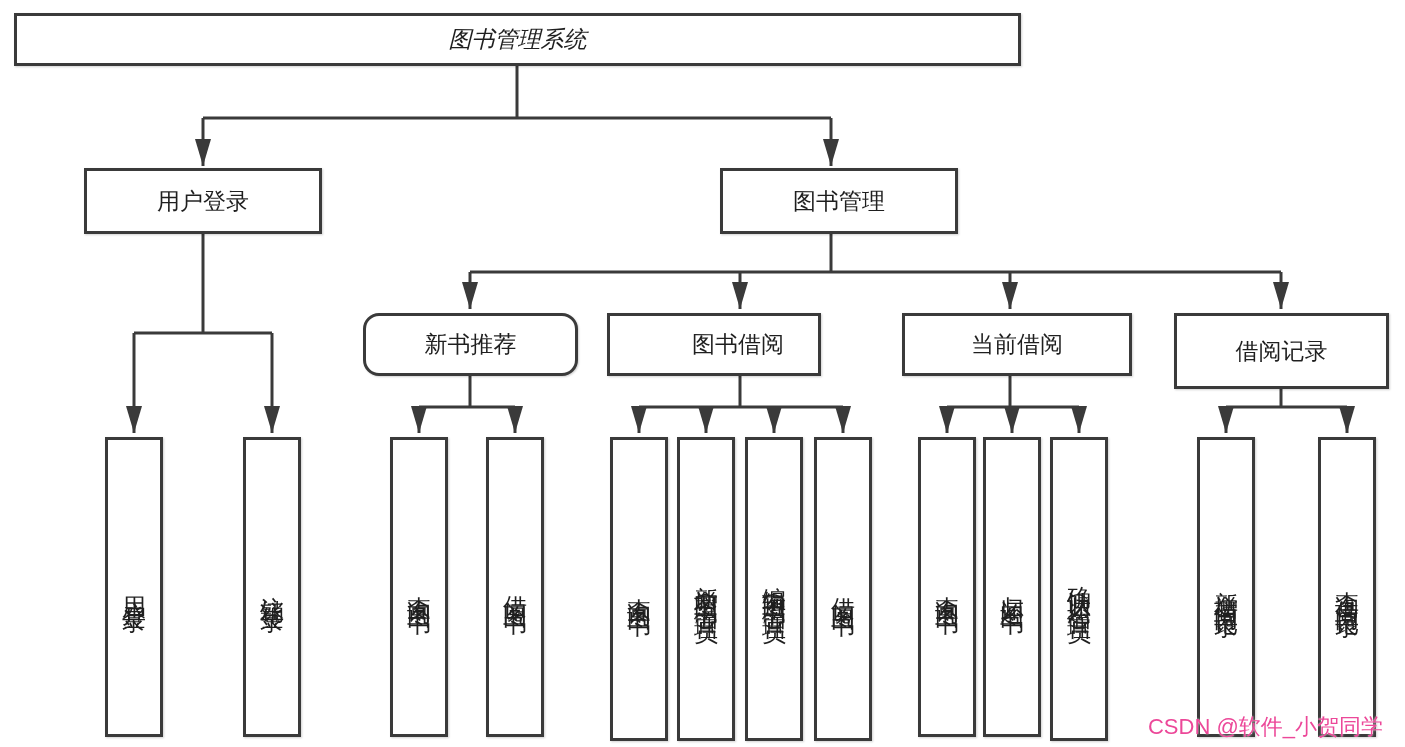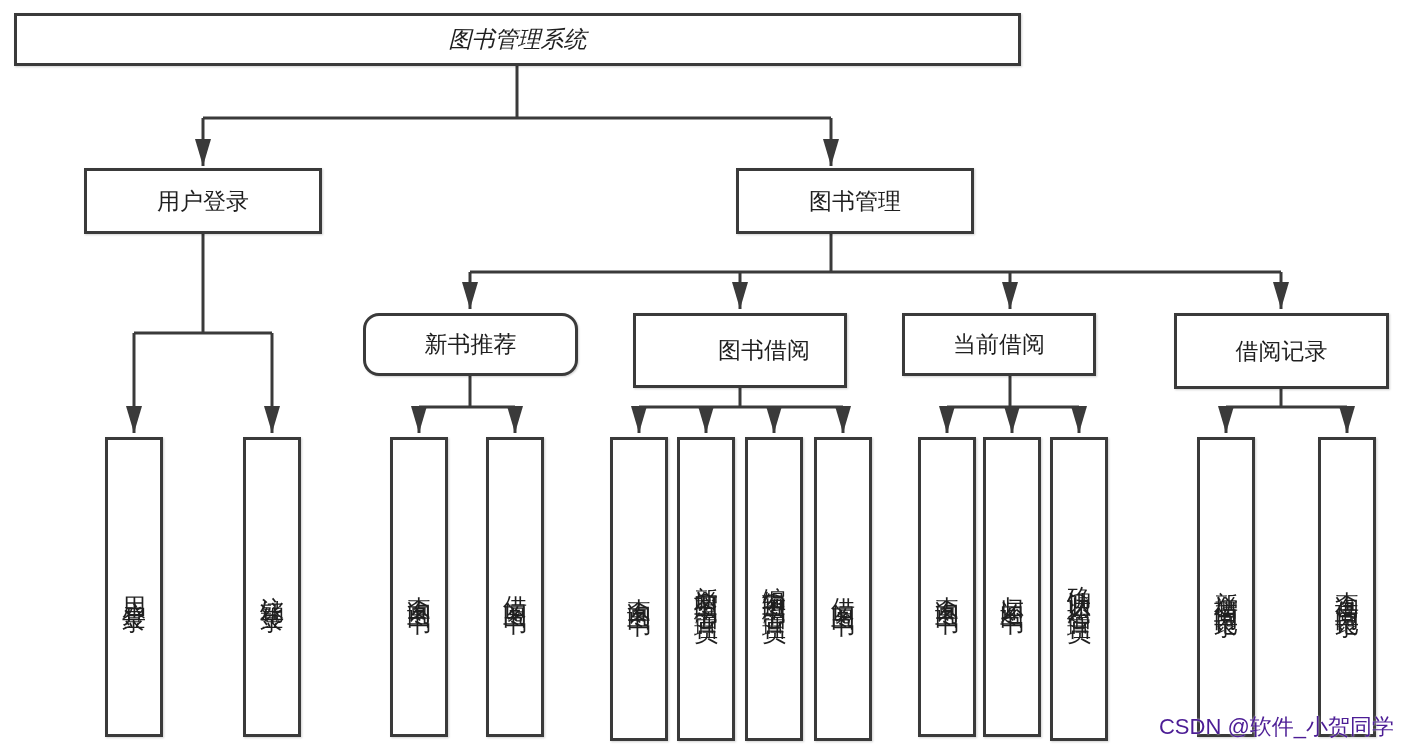--- a/index.html
+++ b/index.html
@@ -59,24 +59,24 @@
     line-height: 1;
     color: #1f1f1f;
   }
   .wire {
     stroke: #3a3a3a;
     stroke-width: 3;
     fill: none;
   }
   #watermark {
     position: absolute;
-    right: 11px;
+    right: 22px;
     bottom: 5px;
     font-size: 22px;
-    color: #4c1d95;
+    color: #ec4899;
     text-shadow: 0 0 2px #ffffff;
     z-index: 2;
     white-space: nowrap;
     margin-left: 18px;
   }
 </style>
 </head>
 <body>
 
 <div id="stage">
@@ -129,31 +129,31 @@
     <path class="wire" d="M1347,407 V433" marker-end="url(#arrowhead)"></path>
   </svg>
 
   <div class="node" style="left:14px; top:13px; width:1007px; height:53px;font-style:italic;">
     <span>图书管理系统</span>
   </div>
 
   <div class="node" style="left:84px; top:168px; width:238px; height:66px;">
     <span>用户登录</span>
   </div>
-  <div class="node" style="left:736px; top:168px; width:238px; height:66px;">
+  <div class="node" style="left:720px; top:168px; width:238px; height:66px;">
     <span>图书管理</span>
   </div>
 
   <div class="node" style="left:363px; top:313px; width:215px; height:63px;border-radius:16px;">
     <span>新书推荐</span>
   </div>
-  <div class="node" style="left:633px; top:313px; width:214px; height:75px;padding-left:48px;">
+  <div class="node" style="left:607px; top:313px; width:214px; height:63px;padding-left:48px;">
     <span>图书借阅</span>
   </div>
-  <div class="node" style="left:902px; top:313px; width:194px; height:63px;">
+  <div class="node" style="left:902px; top:313px; width:230px; height:63px;">
     <span>当前借阅</span>
   </div>
   <div class="node" style="left:1174px; top:313px; width:215px; height:76px;">
     <span>借阅记录</span>
   </div>
 
   <div class="vnode" style="left:105px; top:437px;">
     <span class="vtext">用户登录</span>
   </div>
   <div class="vnode" style="left:243px; top:437px;">

